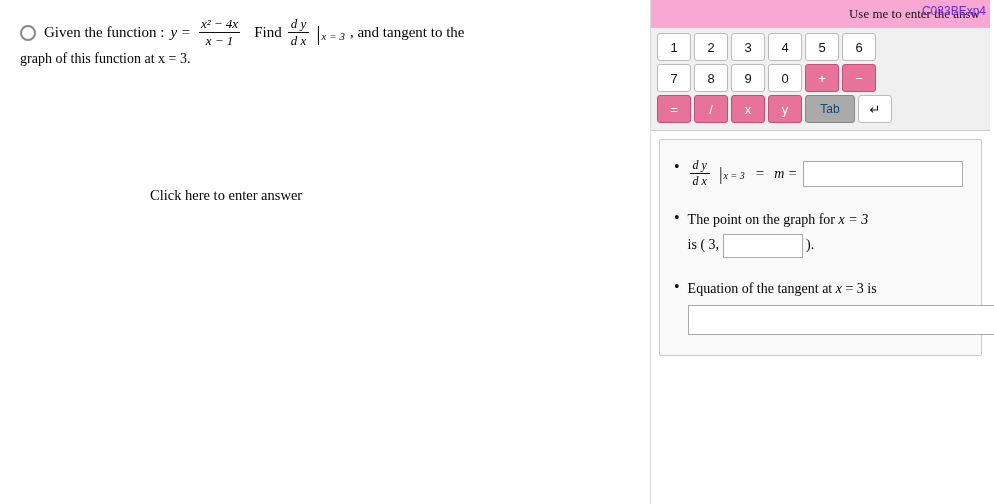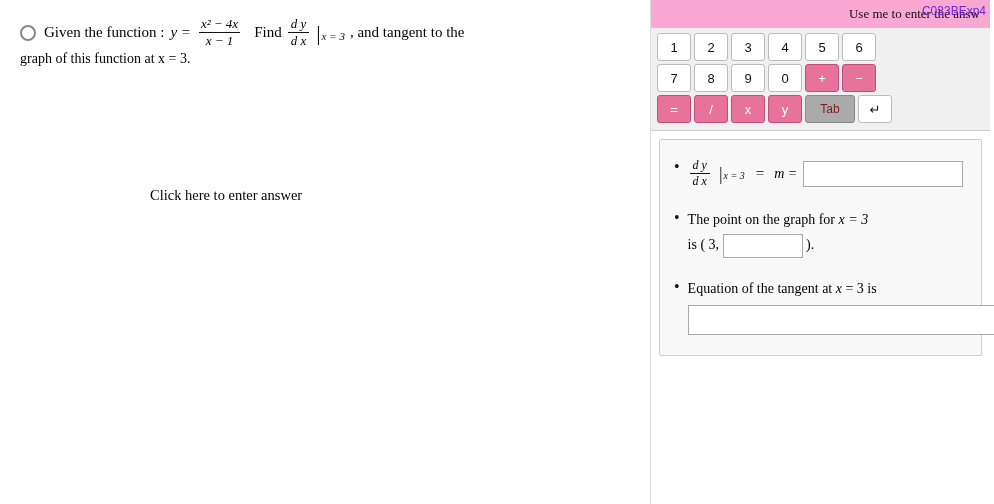--- a/index.html
+++ b/index.html
@@ -298,21 +298,21 @@
         <button class="key-btn">9</button>
         <button class="key-btn">0</button>
         <button class="key-btn pink">+</button>
         <button class="key-btn pink">−</button>
       </div>
       <div class="keypad-row">
         <button class="key-btn pink">=</button>
         <button class="key-btn pink">/</button>
         <button class="key-btn pink">x</button>
         <button class="key-btn pink">y</button>
-        <button class="key-btn wide" style="background:#aaa;color:#7f1d1d;border-color:#888;font-family:Arial,sans-serif;font-size:12px;">Tab</button>
+        <button class="key-btn wide" style="background:#aaa;color:#0c4a6e;border-color:#888;font-family:Arial,sans-serif;font-size:12px;">Tab</button>
         <button class="key-btn">↵</button>
       </div>
     </div>
 
     <div class="answer-panel">
 
       <div class="answer-item">
         <span class="bullet">•</span>
         <div class="answer-content">
           <div class="inline-expr">

